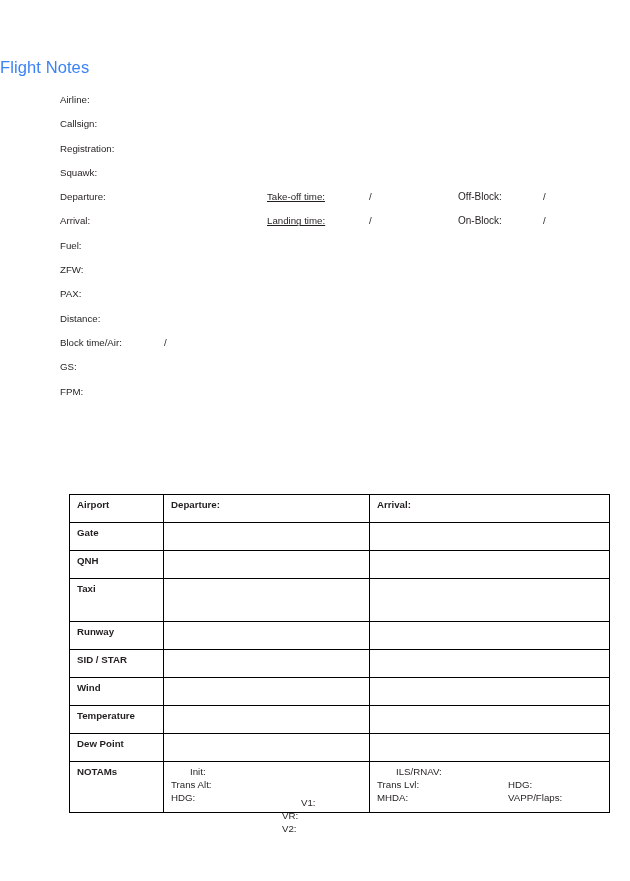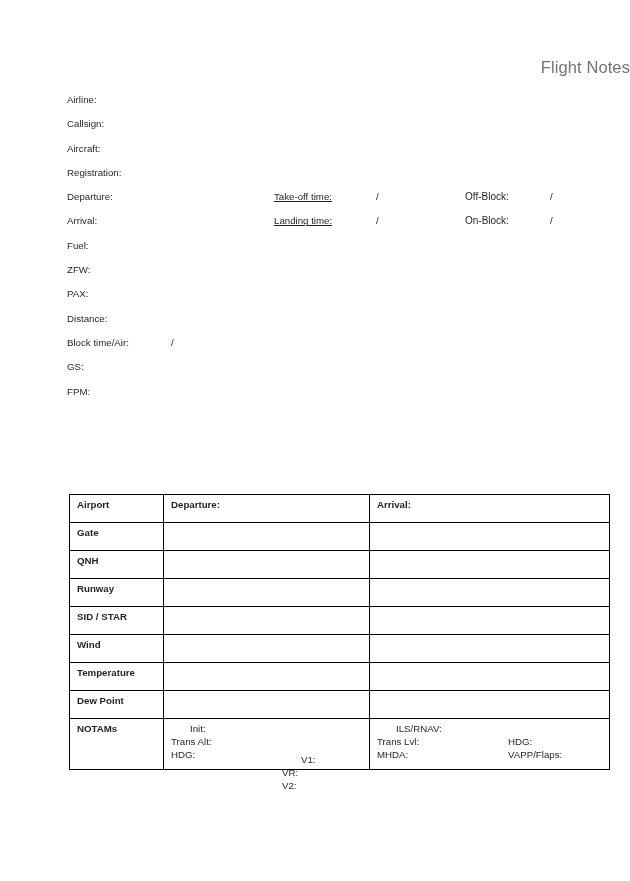--- a/index.html
+++ b/index.html
@@ -24,31 +24,31 @@
     height: 881px;
     background: #ffffff;
   }
 
   
   .doc-title {
     position: absolute;
     left: 0;
     top: 58px;
     width: 630px;
-    text-align: right;
+    text-align: left;
     font-size: 16.5px;
     font-weight: 400;
     letter-spacing: 0.1px;
-    color: #737373;
+    color: #3b82f6;
   }
 
   
   .fields {
     position: absolute;
-    left: 67px;
+    left: 60px;
     top: 88px;
     width: 530px;
   }
   .field-row {
     position: relative;
     height: 24.3px;
     font-size: 9.7px;
     line-height: 24.3px;
     white-space: nowrap;
   }
@@ -153,28 +153,28 @@
 
     <div class="field-row">
       <span class="f-label">Airline:</span>
     </div>
 
 
     <div class="field-row">
       <span class="f-label">Callsign:</span>
     </div>
 
-    <div class="field-row">
-      <span class="f-label">Aircraft:</span>
-    </div>
 
     <div class="field-row">
       <span class="f-label">Registration:</span>
     </div>
 
+    <div class="field-row">
+      <span class="f-label">Squawk:</span>
+    </div>
 
     <div class="field-row">
       <span class="f-label">Departure:</span>
       <span class="f-mid-label">Take-off time:</span>
       <span class="f-mid-slash">/</span>
       <span class="f-right-label">Off-Block:</span>
       <span class="f-right-slash">/</span>
     </div>
 
     <div class="field-row">
@@ -230,20 +230,25 @@
         <td class="col-dep"></td>
         <td class="col-arr"></td>
       </tr>
 
       <tr class="r-h28">
         <td class="col-label">QNH</td>
         <td class="col-dep"></td>
         <td class="col-arr"></td>
       </tr>
 
+      <tr class="r-h40">
+        <td class="col-label">Taxi</td>
+        <td class="col-dep"></td>
+        <td class="col-arr"></td>
+      </tr>
 
       <tr class="r-h28">
         <td class="col-label">Runway</td>
         <td class="col-dep"></td>
         <td class="col-arr"></td>
       </tr>
 
       <tr class="r-h28">
         <td class="col-label">SID / STAR</td>
         <td class="col-dep"></td>

